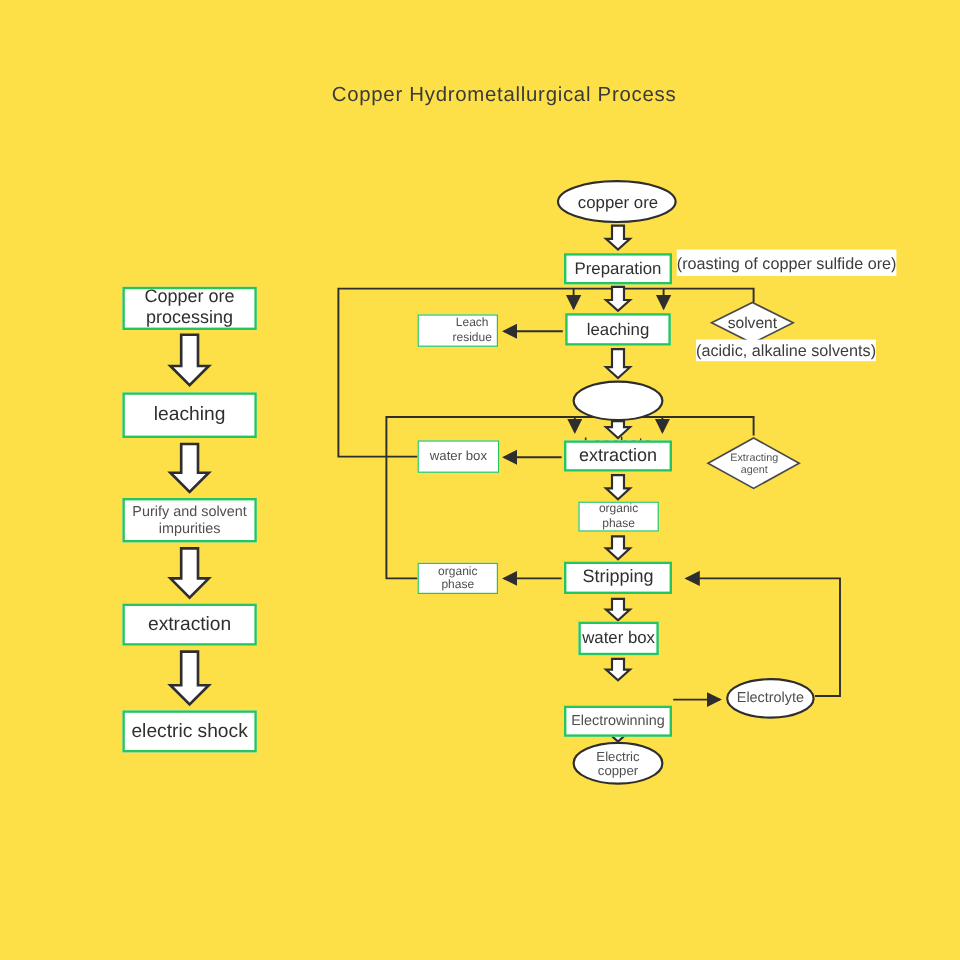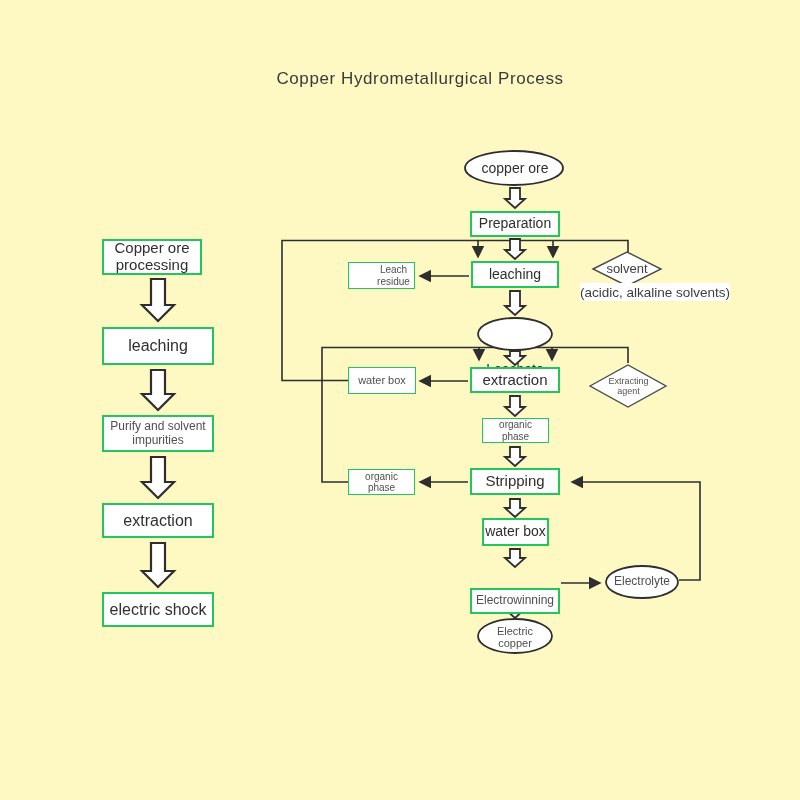--- a/index.html
+++ b/index.html
@@ -1,17 +1,17 @@
 <!DOCTYPE html>
 <html><head>
 <meta charset="utf-8">
 <style>
   html,body{margin:0;padding:0;}
   body{width:800px;height:800px;background:#fcfcfc;font-family:"Liberation Sans",sans-serif;overflow:hidden;}
-  .stage{position:relative;width:800px;height:800px;background:#fef9c3;}
+  .stage{position:relative;width:800px;height:800px;background:#fde047;}
   .stage svg{position:absolute;left:0;top:0;}
   .title{position:absolute;left:220px;top:69px;width:400px;text-align:center;
          font-size:17px;letter-spacing:.6px;color:#3a3a3a;}
   .node{position:absolute;display:flex;align-items:center;justify-content:center;
         text-align:center;color:#2f2f2f;background:#fff;border:2px solid #22c55e;
         box-sizing:border-box;line-height:1.12;}
   .thin{border-width:1.5px;color:#4f4f4f;}
   .nolbox{background:transparent;border:none;}
   .note{position:absolute;color:#3d3d3d;font-size:13.5px;white-space:nowrap;background:#fff;
         display:flex;align-items:center;}
@@ -75,27 +75,28 @@
     </g>
 
     <g fill="#fff" stroke="#4a4a4a" stroke-width="1.4">
       <polygon points="593,269 627,252 661,269 627,286"></polygon>
       <polygon points="590,386 628,365 666,386 628,407"></polygon>
     </g>
   </svg>
 
   <div class="title">Copper Hydrometallurgical Process</div>
 
-  <div class="node" style="left:102px;top:239px;width:100px;height:36px;font-size:15px;">Copper ore processing</div>
+  <div class="node" style="left:102px;top:239px;width:112px;height:36px;font-size:15px;">Copper ore processing</div>
   <div class="node" style="left:102px;top:327px;width:112px;height:38px;font-size:16px;">leaching</div>
   <div class="node" style="left:102px;top:415px;width:112px;height:37px;font-size:12px;color:#4f4f4f;">Purify and solvent impurities</div>
   <div class="node" style="left:102px;top:503px;width:112px;height:35px;font-size:16px;">extraction</div>
   <div class="node" style="left:102px;top:592px;width:112px;height:35px;font-size:16px;">electric shock</div>
 
   <div class="node" style="left:470px;top:211px;width:90px;height:26px;font-size:14px;">Preparation</div>
+  <div class="note" style="left:564px;top:208px;height:22px;">(roasting of copper sulfide ore)</div>
 
   <div class="node" style="left:471px;top:261px;width:88px;height:27px;font-size:14px;">leaching</div>
   <div class="node thin" style="left:348px;top:262px;width:67px;height:27px;font-size:10px;padding-left:24px;">
       <span class="wrapn" style="max-width:45px;">Leach residue</span>
     </div>
 
   <div class="node nolbox" style="left:593px;top:254px;width:68px;height:31px;font-size:13px;color:#3d3d3d;">solvent</div>
   <div class="note" style="left:580px;top:283px;height:18px;">(acidic, alkaline solvents)</div>
 
   <div class="node nolbox" style="left:465px;top:152px;width:100px;height:33px;font-size:14px;">copper ore</div>

